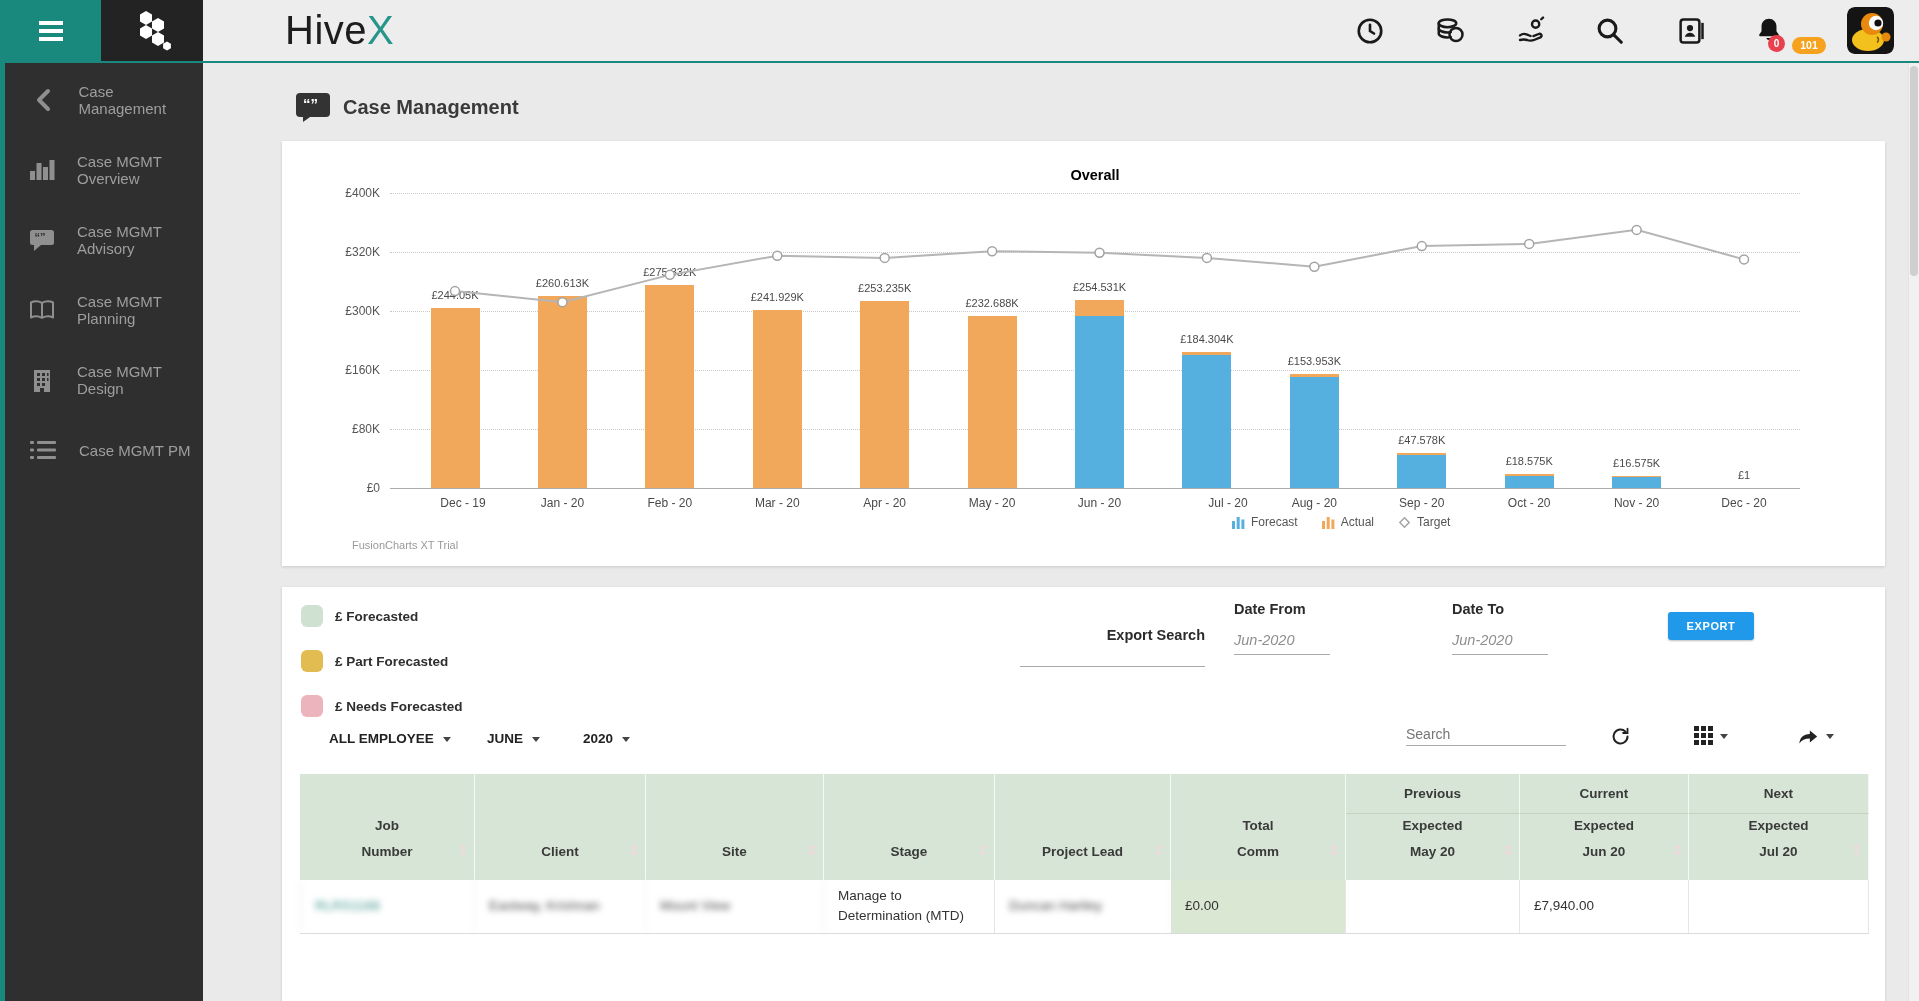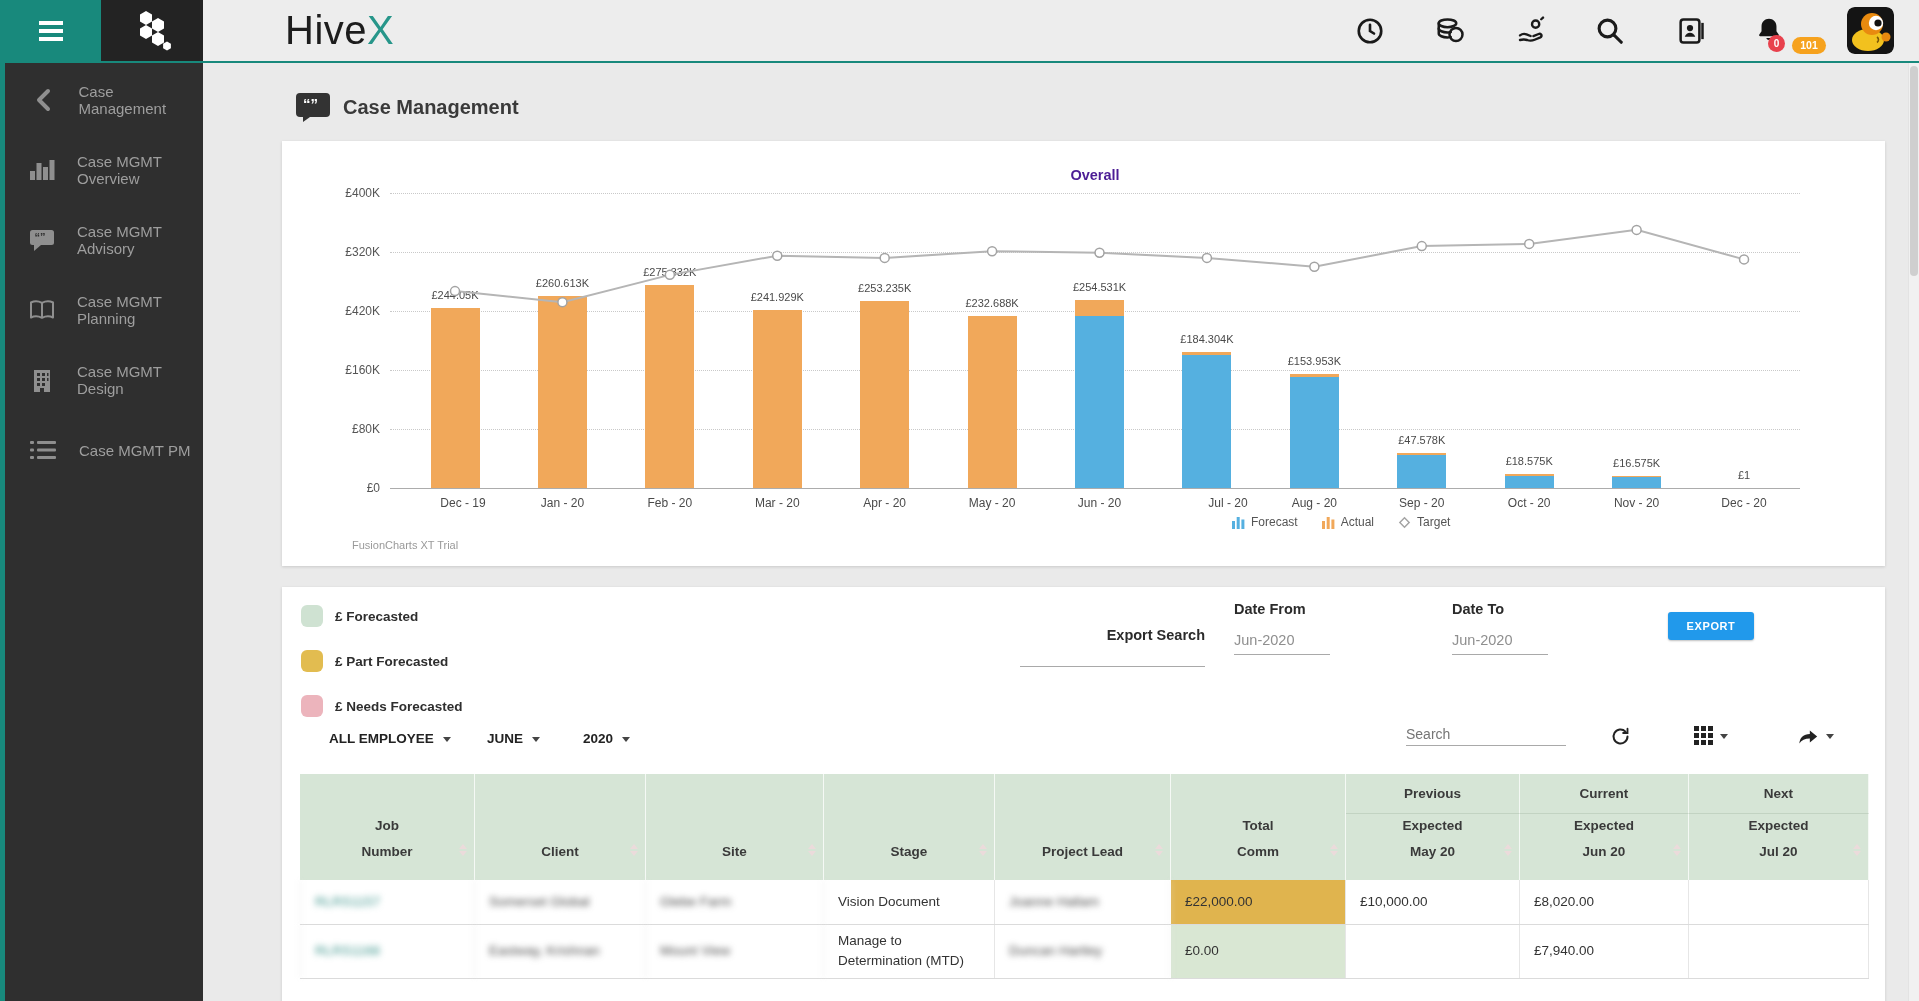--- a/index.html
+++ b/index.html
@@ -34,21 +34,21 @@
   .side-icon { width:28px; display:flex; justify-content:center; }
 
   
   .page-head { position:absolute; left:296px; top:93px; display:flex; align-items:center; gap:13px; }
   .page-head .ttl { font-size:20px; font-weight:bold; color:#3A3A3A; }
 
   
   .chart-card { position:absolute; left:282px; top:141px; width:1603px; height:425px;
     background:#fff; box-shadow:0 1px 3px rgba(0,0,0,0.14); }
   .chart-title { position:absolute; left:108px; top:26px; width:1410px; text-align:center;
-    font-size:14.5px; font-weight:bold; color:#4c1d95; }
+    font-size:14.5px; font-weight:bold; color:#000000; }
   .plot { position:absolute; left:108px; top:52px; width:1410px; height:295px; }
   .gridline { position:absolute; left:0; right:0; height:0; border-top:1px dotted #C9C9C9; }
   .gridline.zero { border-top:1px solid #ACACAC; }
   .ytick { position:absolute; left:-80px; width:70px; text-align:right; font-size:12px; color:#555;
     transform:translateY(-50%); }
   .bar-seg { position:absolute; }
   .bar-label { position:absolute; width:120px; text-align:center; font-size:11px; color:#4A4A4A; }
   .xlab { position:absolute; top:303px; transform:translateX(-50%); font-size:12px; color:#4A4A4A; white-space:nowrap; }
   .line-svg { position:absolute; left:0; top:0; overflow:visible; }
   .chart-legend { position:absolute; left:950px; top:374px; display:flex; gap:24px; align-items:center;
@@ -63,21 +63,21 @@
   .key-row { display:flex; align-items:center; gap:12px; height:22px; margin-bottom:23px; }
   .key-sq { width:22px; height:22px; border-radius:6px; }
   .key-lbl { font-size:13.5px; font-weight:bold; color:#2E2E2E; }
 
   .exp-search { position:absolute; left:738px; top:40px; width:185px; }
   .exp-search .lbl { font-size:14.5px; font-weight:bold; color:#2B2B2B;text-align:right; }
   .uline-input { border:none; border-bottom:1px solid #A9A9A9; background:transparent; width:100%;
     font-size:14px; color:#555; padding:4px 0 3px 0; outline:none; font-family:"Liberation Sans",sans-serif; }
   .datebox { position:absolute; top:14px; width:96px; }
   .datebox .lbl { font-size:14.5px; font-weight:bold; color:#2B2B2B; }
-  .datebox .val { font-size:14.5px; color:#8F8F8F; margin-top:15px; padding-bottom:6px; border-bottom:1px solid #A9A9A9; cursor:pointer; }
+  .datebox .val { font-size:14.5px; color:#8F8F8F; margin-top:15px; padding-bottom:6px; border-bottom:1px solid #A9A9A9; cursor:pointer;font-style:italic; }
   .db-from { left:952px; } .db-to { left:1170px; }
   .export-btn { position:absolute; left:1386px; top:25px; width:86px; height:28px; border:none; border-radius:3px;
     background:#2199EB; color:#fff; font-size:11px; font-weight:bold; letter-spacing:0.6px; cursor:pointer;
     box-shadow:0 1px 2px rgba(0,0,0,0.25); font-family:"Liberation Sans",sans-serif; }
 
   .filter { position:absolute; top:141px; display:flex; align-items:center; gap:9px; cursor:pointer;
     font-size:13.5px; font-weight:bold; color:#222; height:20px; }
   .f-emp { left:47px; } .f-month { left:205px; } .f-year { left:301px; }
   .caret { width:0; height:0; border-left:4.5px solid transparent; border-right:4.5px solid transparent;
     border-top:5px solid #444; margin-top:2px; }
@@ -274,21 +274,21 @@
 <div class="chart-card">
   <div class="chart-title">Overall</div>
   <div class="plot" id="plot">
       <div class="gridline zero" style="top: 295px;"></div>
       <div class="ytick" style="top: 295px;">£0</div>
       <div class="gridline" style="top: 236px;"></div>
       <div class="ytick" style="top: 236px;">£80K</div>
       <div class="gridline" style="top: 177px;"></div>
       <div class="ytick" style="top: 177px;">£160K</div>
       <div class="gridline" style="top: 118px;"></div>
-      <div class="ytick" style="top: 118px;">£420K</div>
+      <div class="ytick" style="top: 118px;">£300K</div>
       <div class="gridline" style="top: 59px;"></div>
       <div class="ytick" style="top: 59px;">£320K</div>
       <div class="gridline" style="top: 0px;"></div>
       <div class="ytick" style="top: 0px;">£400K</div>
       <div class="bar-seg" style="left: 40.5px; width: 49px; bottom: 0px; height: 179.987px; background: rgb(241, 168, 90);"></div>
       <div class="bar-label" style="left: 5px; bottom: 186.987px;">£244.05K</div>
       <div class="xlab" style="left: 73px;">Dec - 19</div>
       <div class="bar-seg" style="left: 147.92px; width: 49px; bottom: 0px; height: 192.202px; background: rgb(241, 168, 90);"></div>
       <div class="bar-label" style="left: 112.42px; bottom: 199.202px;">£260.613K</div>
       <div class="xlab" style="left: 172.42px;">Jan - 20</div>
@@ -526,31 +526,20 @@
           <span>Expected</span>
           <span>Jul 20</span>
           <span class="sort">
             <span class="tri-up"></span>
             <span class="tri-down"></span>
           </span>
         </div>
       </div>
     <div id="tbody">
         <div class="trow" style="grid-template-columns: 175px 171px 178px 171px 176px 175px 174px 169px 180px;">
-          <div class="td blur joblink">RLRS1157</div>
-          <div class="td blur">Somerset Global</div>
-          <div class="td blur">Glebe Farm</div>
-          <div class="td">Vision Document</div>
-          <div class="td blur">Joanne Hallam</div>
-          <div class="td bg-part">£22,000.00</div>
-          <div class="td">£10,000.00</div>
-          <div class="td">£8,020.00</div>
-          <div class="td"></div>
-        </div>
-        <div class="trow" style="grid-template-columns: 175px 171px 178px 171px 176px 175px 174px 169px 180px;">
           <div class="td blur joblink">RLRS1168</div>
           <div class="td blur">Eastway, Krishnan</div>
           <div class="td blur">Mount View</div>
           <div class="td">Manage to Determination (MTD)</div>
           <div class="td blur">Duncan Hartley</div>
           <div class="td bg-forecasted">£0.00</div>
           <div class="td"></div>
           <div class="td">£7,940.00</div>
           <div class="td"></div>
         </div>

